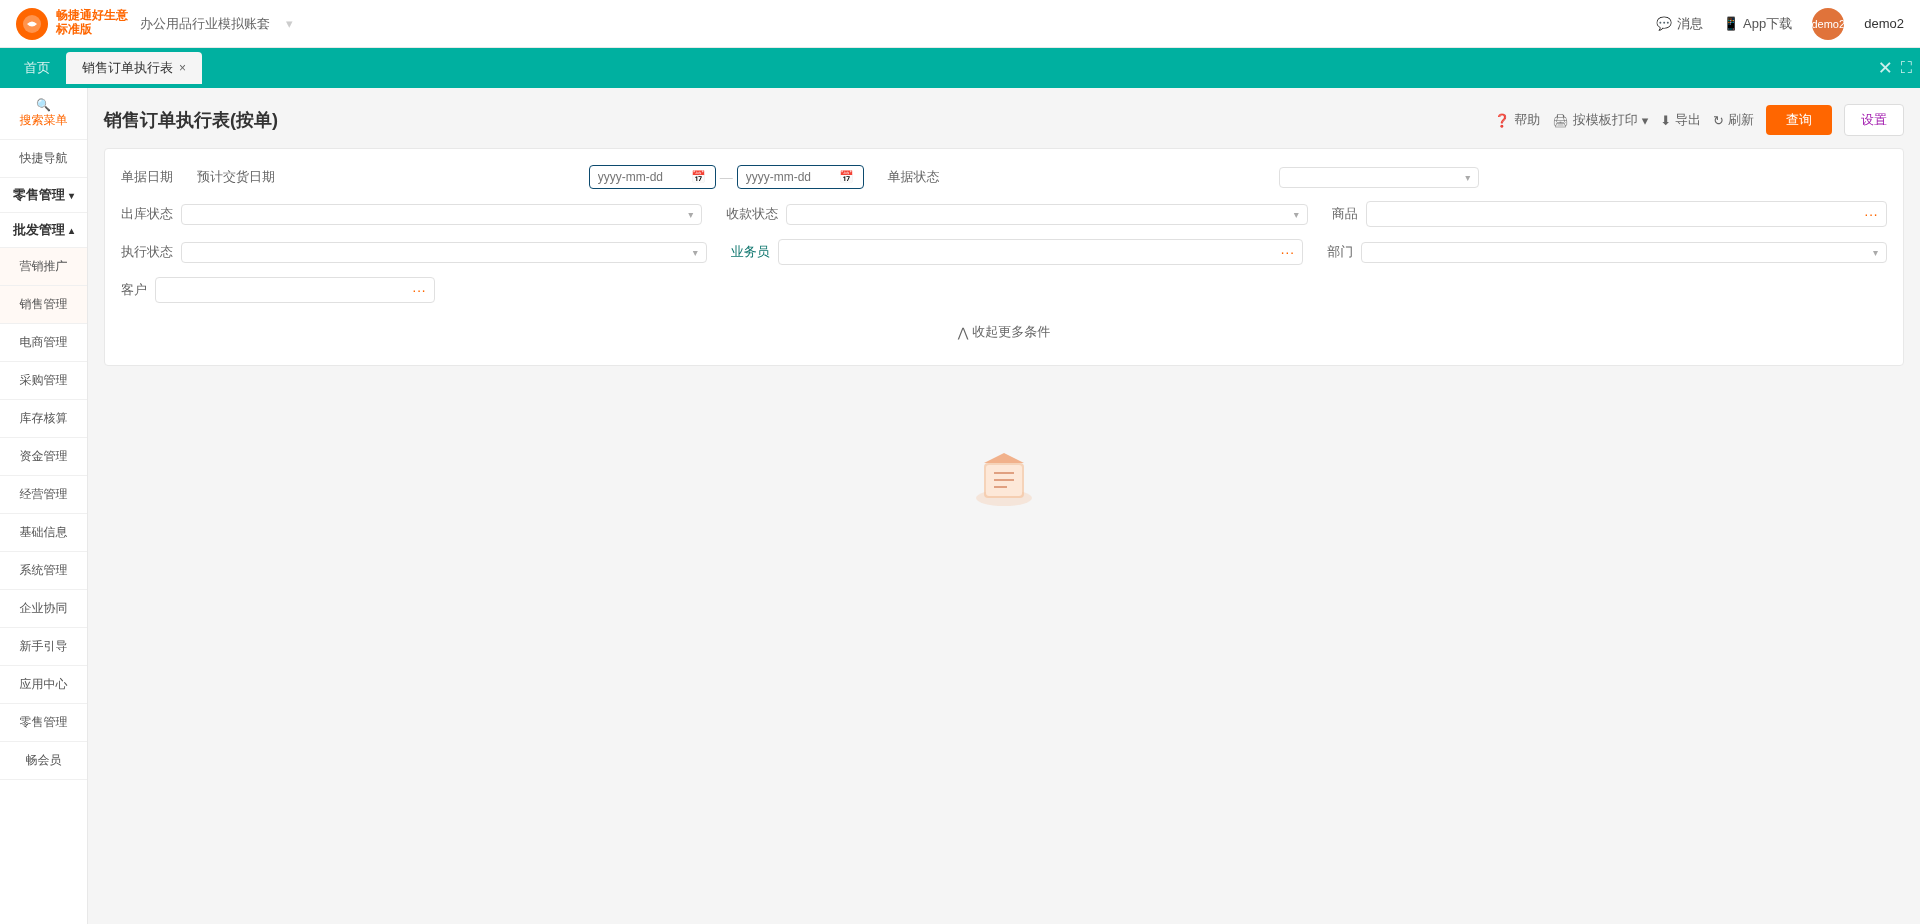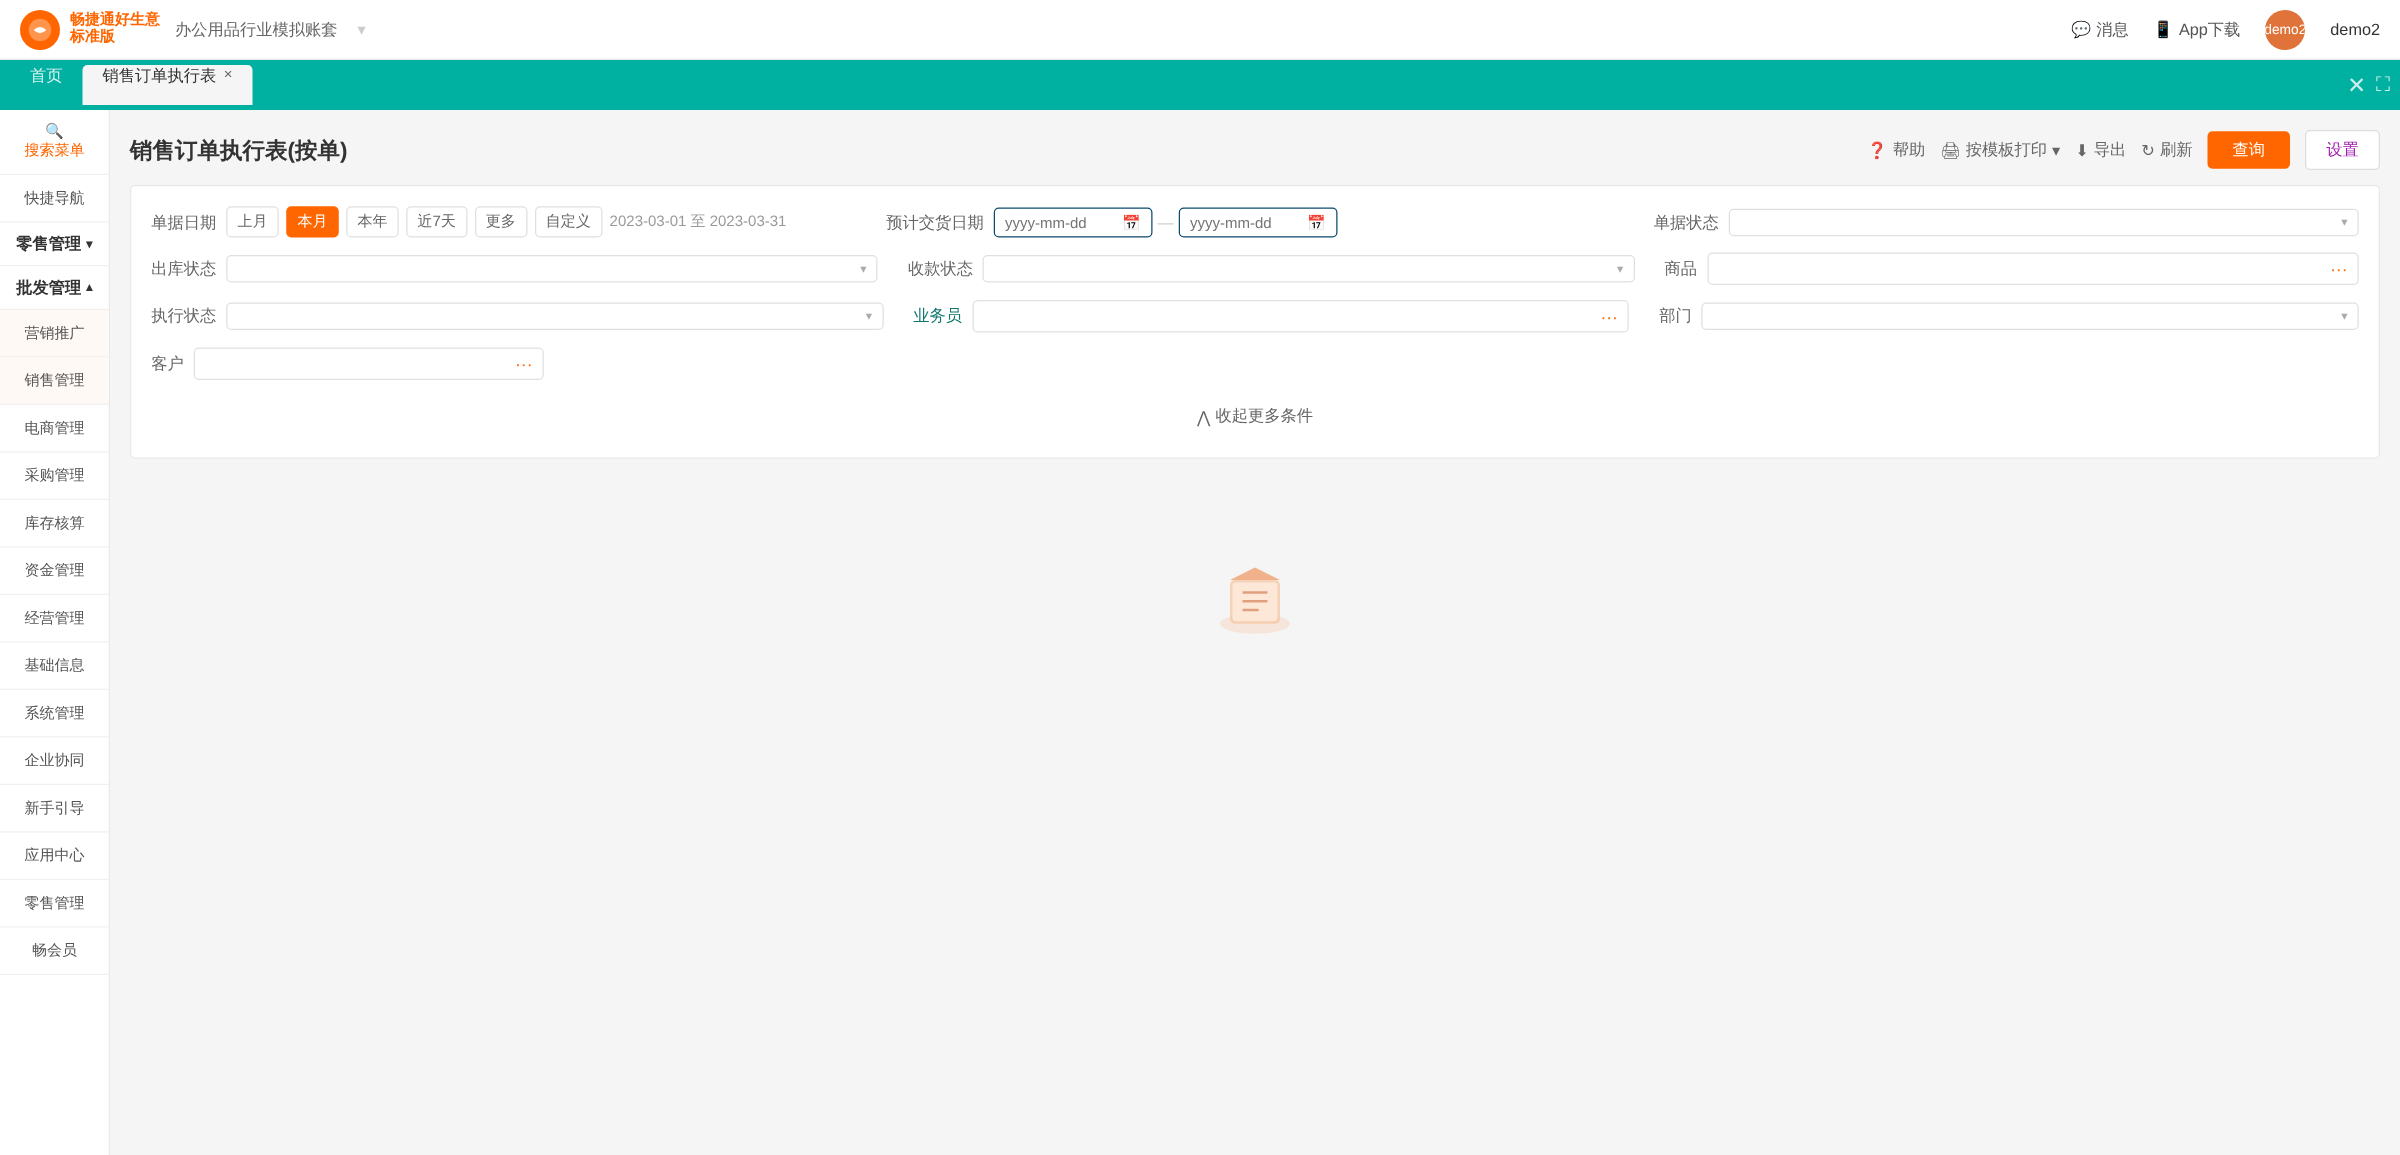--- a/index.html
+++ b/index.html
@@ -32,20 +32,21 @@
       height: 40px;
       display: flex;
       align-items: center;
       padding: 0 0 0 8px;
       flex-shrink: 0;
     }
     .tab-item {
       height: 32px;
       padding: 0 16px;
       display: flex;
+      align-items: center;
       cursor: pointer;
       border-radius: 4px 4px 0 0;
       color: rgba(255,255,255,0.85);
       font-size: 13px;
       gap: 6px;
     }
     .tab-item.home { background: transparent; }
     .tab-item.active { background: #f5f5f5; color: #333; }
     .tab-close { font-size: 12px; color: #666; cursor: pointer; }
     .tab-bar-right { margin-left: auto; display: flex; align-items: center; padding-right: 8px; gap: 8px; }
@@ -239,29 +240,20 @@
         </div>
       </div>
 
       <div style="display:flex;gap:0;background:#fff;border-radius:4px;border:1px solid #e8e8e8;margin-bottom:12px;">
 
 
         <div style="flex:1;padding:16px;">
 
           <div style="display:grid;grid-template-columns:auto 1fr auto 1fr auto 1fr;gap:8px;align-items:center;margin-bottom:12px;">
             <span style="color:#666;font-size:13px;white-space:nowrap;">单据日期</span>
-            <div style="display:flex;align-items:center;gap:6px;flex-wrap:wrap;">
-              <button class="date-btn">上月</button>
-              <button class="date-btn active">本月</button>
-              <button class="date-btn">本年</button>
-              <button class="date-btn">近7天</button>
-              <button class="date-btn">更多</button>
-              <button class="date-btn">自定义</button>
-              <span style="font-size:12px;color:#999;">2023-03-01 至 2023-03-31</span>
-            </div>
 
             <span style="color:#666;font-size:13px;white-space:nowrap;padding-left:16px;">预计交货日期</span>
             <div style="display:flex;align-items:center;gap:4px;">
               <div class="date-input-wrap">
                 <input type="text" placeholder="yyyy-mm-dd" style="">
                 <span style="color:#aaa;font-size:12px;">📅</span>
               </div>
               <span class="date-sep">—</span>
               <div class="date-input-wrap">
                 <input type="text" placeholder="yyyy-mm-dd" style="">

